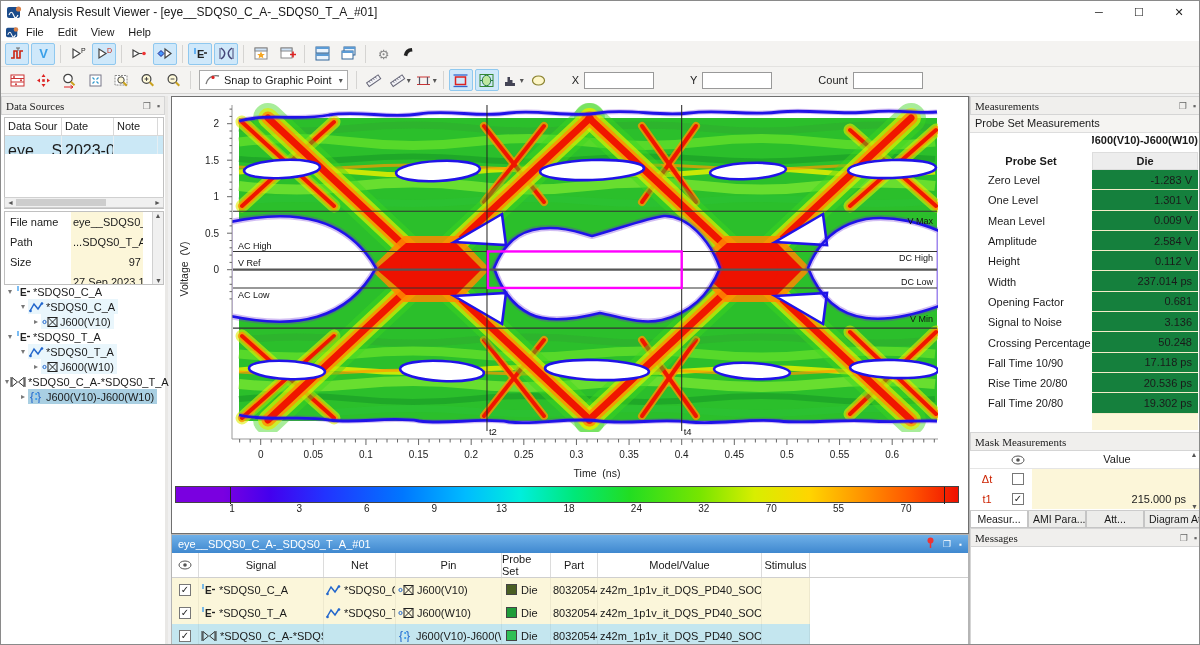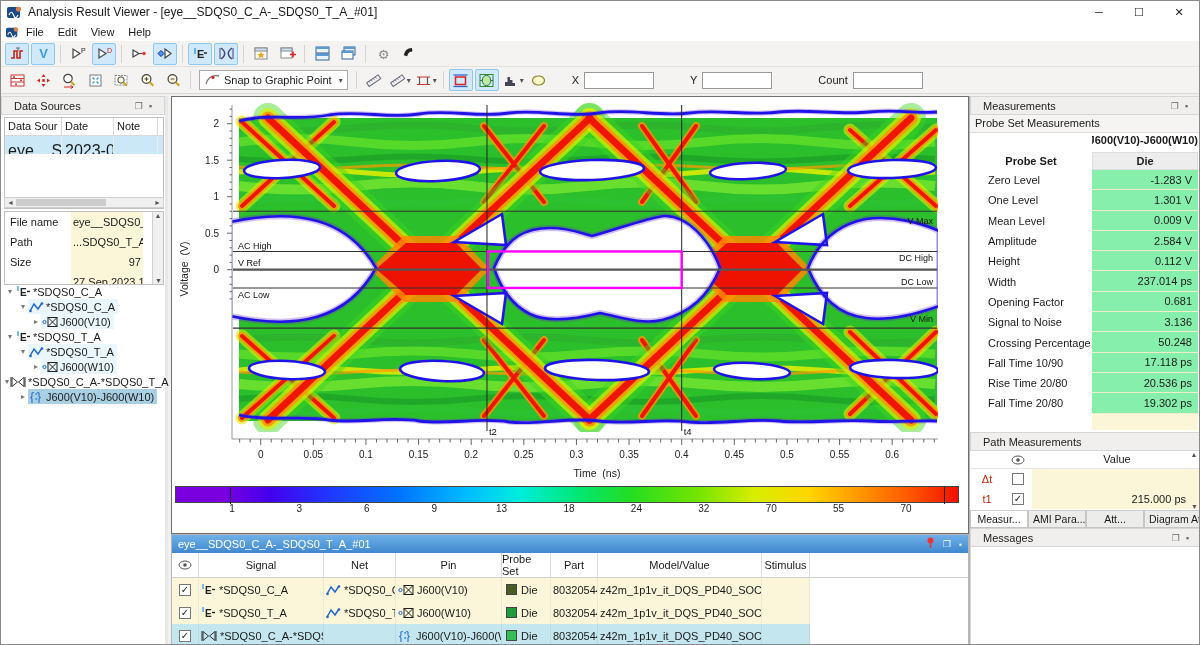--- a/index.html
+++ b/index.html
@@ -21,21 +21,21 @@
   .tbtn.hl { background:#cfe8fa; border-color:#8fc8ef; }
   .tsep { width:1px; height:18px; background:#d5d4d2; margin:0 4px; }
   .drop { font-size:8px; color:#555; margin-left:1px; }
   #snap-combo { display:flex; align-items:center; height:20px; border:1px solid #aaa; background:#fff; padding:0 4px; margin:0 4px; }
   #snap-combo span.lbl { margin:0 6px 0 3px; font-size:11px; }
   .tb-field { display:flex; align-items:center; }
   .tb-field .flabel { font-size:11px; color:#222; margin-right:5px; }
   .tb-field input { width:70px; height:17px; border:1px solid #999; background:#fff; font-size:11px; }
 
   
-  .phead { height:19px; background:#f0efed; border:1px solid #d5d5d5; display:flex; align-items:center; padding:0 12px; font-size:11px; color:#222; }
+  .phead { height:19px; background:#f0efed; border:1px solid #d5d5d5; display:flex; align-items:center; padding:0 4px; font-size:11px; color:#222;font-family:Liberation Serif, serif; }
   .phead .picons { margin-left:auto; display:flex; gap:6px; color:#666; font-size:9px; }
 
   
   #left-panel { position:absolute; left:0; top:95px; width:167px; height:550px; background:#fff; border-right:3px solid #e9e8e6; }
   #ds-table { position:absolute; left:3px; top:21px; width:160px; height:92px; border:1px solid #c0c0c0; background:#fff; overflow:hidden; }
   #ds-head { display:flex; height:18px; border-bottom:1px solid #d9d9d9; background:#fff; }
   #ds-head .hc { border-right:1px solid #d9d9d9; padding:2px 3px; font-size:11px; }
   #ds-row { display:flex; height:18px; background:#cbe8f6; }
   #ds-row .rc { padding:6px 3px; border-right:1px solid #e5eef3; font-size:16px; white-space:nowrap; overflow:hidden; }
   #ds-hscroll { position:absolute; left:3px; top:101px; width:160px; height:11px; background:#f0f0f0; border:1px solid #d0d0d0; display:flex; align-items:center; }
@@ -66,21 +66,21 @@
   
   #right-panel { position:absolute; left:968px; top:95px; width:232px; height:550px; background:#fff; border-left:1px solid #b5b5b5; }
   #pm-sub { position:absolute; left:0; top:19px; width:232px; height:18px; background:#f5f4f2; border-bottom:1px solid #ddd; padding:2px 5px; font-size:11px; }
   #probe-hdr { position:absolute; left:122px; top:38px; width:106px; height:18px; font-weight:bold; font-size:11px; overflow:hidden; }
   #probe-hdr span { float:right; white-space:nowrap; }
   #colhead-label { position:absolute; left:0; top:56px; width:122px; height:18px; text-align:center; font-weight:bold; font-size:11px; padding-top:3px; }
   #colhead-value { position:absolute; left:122px; top:56px; width:106px; height:18px; text-align:center; font-weight:bold; font-size:11px; background:#ededed; border:1px solid #ddd; padding-top:2px; }
   #meas-rows { position:absolute; left:0; top:74px; width:232px; }
   .meas-row { display:flex; height:20.3px; align-items:center; }
   .meas-row .ml { width:122px; padding-left:18px; font-size:11px; }
-  .meas-row .mv { width:106px; height:100%; background:#86efac; border-bottom:1px solid #f3ecc9; display:flex; align-items:center; justify-content:flex-end; padding-right:6px; font-size:11px; }
+  .meas-row .mv { width:106px; height:100%; background:#15803d; border-bottom:1px solid #f3ecc9; display:flex; align-items:center; justify-content:flex-end; padding-right:6px; font-size:11px; }
   #meas-tail { position:absolute; left:122px; top:318px; width:106px; height:16px; background:#fcf6d9; }
   #mask-sec-head { position:absolute; left:0; top:336px; width:232px; }
   #mask-table { position:absolute; left:0; top:355px; width:232px; height:59px; }
   .mask-hrow { display:flex; height:18px; border-bottom:1px solid #e5e5e5; }
   .mask-hrow .c1 { width:34px; }
   .mask-hrow .c2 { width:28px; display:flex; align-items:center; justify-content:center; }
   .mask-hrow .c3 { flex:1; text-align:center; font-size:11px; padding-top:2px; }
   .mask-row { display:flex; height:20px; align-items:center; }
   .mask-row .c1 { width:34px; text-align:center; color:#cc2200; font-size:11px; }
   .mask-row .c2 { width:28px; display:flex; justify-content:center; }
@@ -892,21 +892,21 @@
           <div class="ml">Rise Time 20/80</div>
           <div class="mv">20.536 ps</div>
         </div>
         <div class="meas-row">
           <div class="ml">Fall Time 20/80</div>
           <div class="mv">19.302 ps</div>
         </div>
       </div>
     <div id="meas-tail"></div>
     <div id="mask-sec-head" class="phead">
-      <span>Path Measurements</span>
+      <span>Mask Measurements</span>
     </div>
     <div id="mask-table">
       <div class="mask-hrow">
         <div class="c1"></div>
         <div class="c2">
           <svg width="14" height="10" viewBox="0 0 14 10">
               <ellipse cx="7" cy="5" rx="6" ry="4" fill="none" stroke="#555"></ellipse>
               <circle cx="7" cy="5" r="1.8" fill="#555"></circle>
             </svg>
         </div>

